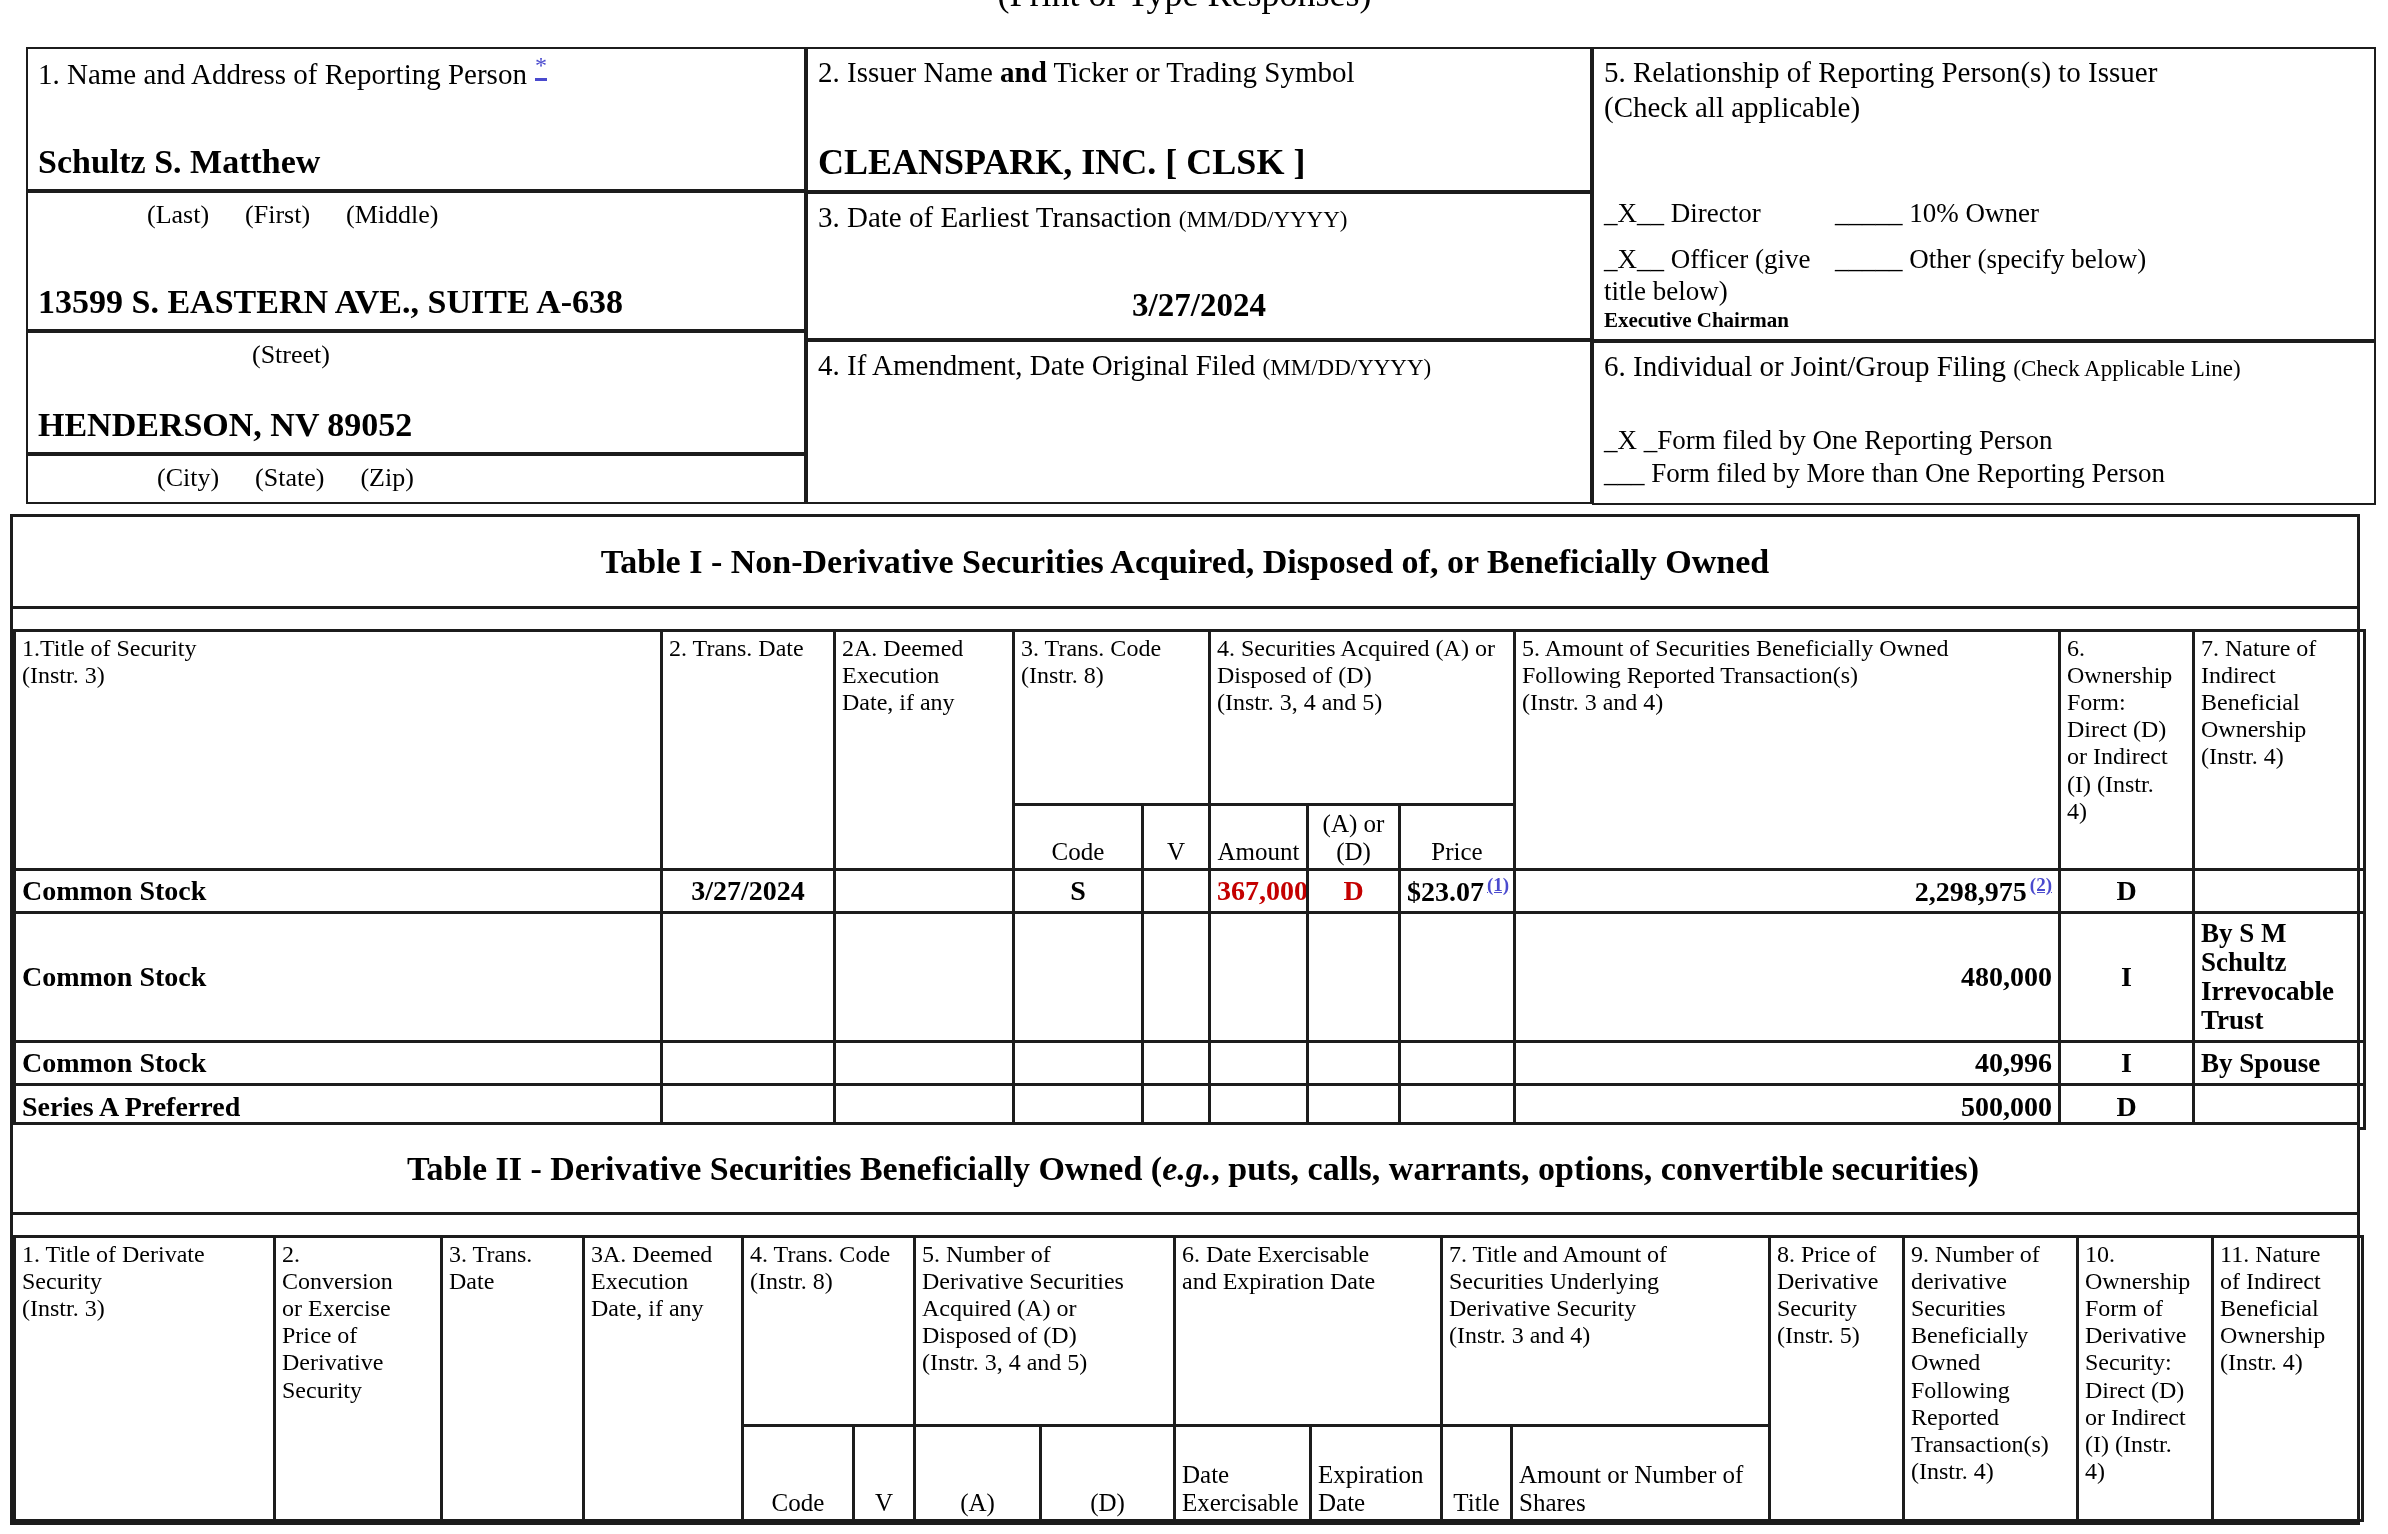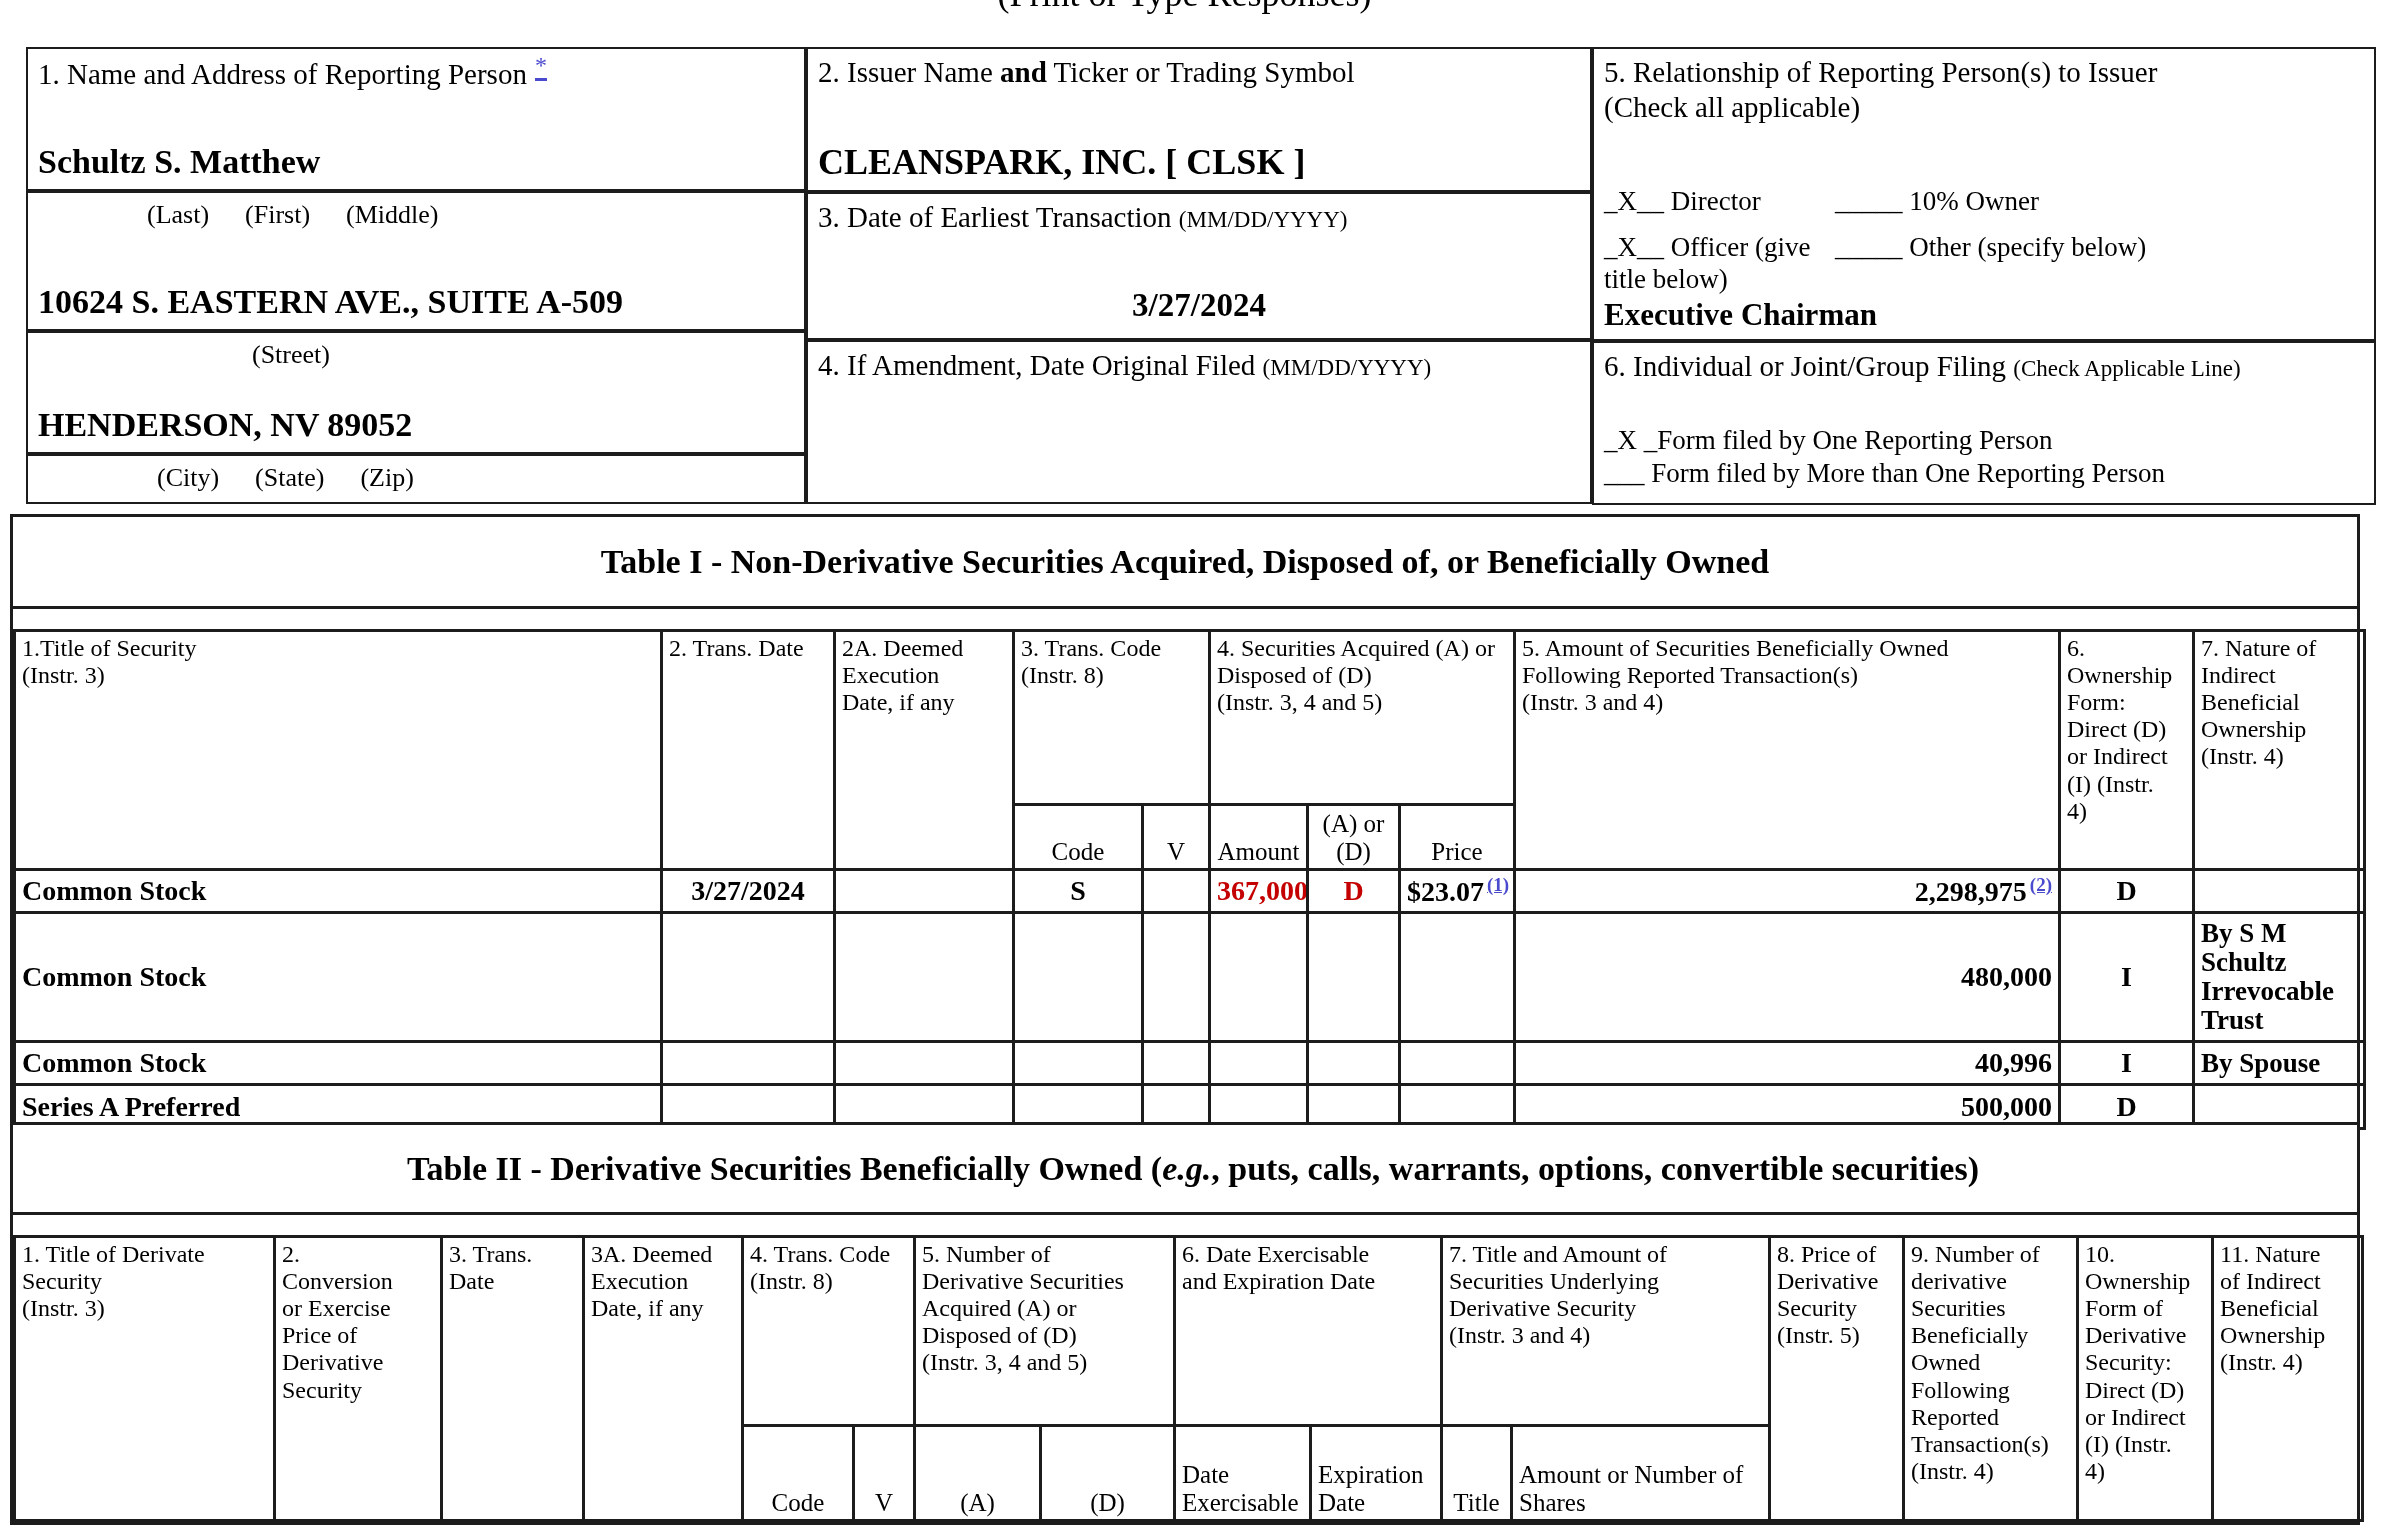--- a/index.html
+++ b/index.html
@@ -58,21 +58,21 @@
         <div class="grow"></div>
         <div class="val" data-bind="header.box1.person_name">Schultz S. Matthew</div>
       </div>
       <div class="hbox" style="height:140px">
         <div class="subrow" style="padding-left:109px;column-gap:36px">
           <span data-bind="header.box1.name_sublabels.0">(Last)</span>
           <span data-bind="header.box1.name_sublabels.1">(First)</span>
           <span data-bind="header.box1.name_sublabels.2">(Middle)</span>
         </div>
         <div class="grow"></div>
-        <div class="val" data-bind="header.box1.street">10624 S. EASTERN AVE., SUITE A-509</div>
+        <div class="val" data-bind="header.box1.street">13599 S. EASTERN AVE., SUITE A-638</div>
       </div>
       <div class="hbox" style="height:123px">
         <div class="subrow" style="padding-left:214px">
           <span data-bind="header.box1.street_sublabel">(Street)</span>
         </div>
         <div class="grow"></div>
         <div class="val" data-bind="header.box1.city_state_zip">HENDERSON, NV 89052</div>
       </div>
       <div class="hbox" style="height:50px;justify-content:flex-start">
         <div class="subrow" style="padding-left:119px;column-gap:36px">
@@ -103,21 +103,21 @@
       <div class="hbox" style="height:294px">
         <div data-bind="header.box5.label">5. Relationship of Reporting Person(s) to Issuer</div>
         <div data-bind="header.box5.label2">(Check all applicable)</div>
         <div class="grow"></div>
         <div class="chkgrid">
           <span data-bind="header.box5.director">_X__ Director</span>
           <span data-bind="header.box5.ten_pct_owner">_____ 10% Owner</span>
           <span data-bind="header.box5.officer">_X__ Officer (give title below)</span>
           <span data-bind="header.box5.other">_____ Other (specify below)</span>
         </div>
-        <div class="val" style="font-size:31px" data-bind="header.box5.officer_title">Executive Chairman</div>
+        <div class="val" style="font-size:21px" data-bind="header.box5.officer_title">Executive Chairman</div>
       </div>
       <div class="hbox" style="height:164px">
         <div><span data-bind="header.box6.label">6. Individual or Joint/Group Filing </span><span class="note" data-bind="header.box6.note">(Check Applicable Line)</span></div>
         <div class="grow"></div>
         <div style="font-size:27px;line-height:1.2;padding-bottom:8px">
           <div data-bind="header.box6.line1">_X _Form filed by One Reporting Person</div>
           <div data-bind="header.box6.line2">___ Form filed by More than One Reporting Person</div>
         </div>
       </div>
     </div>

